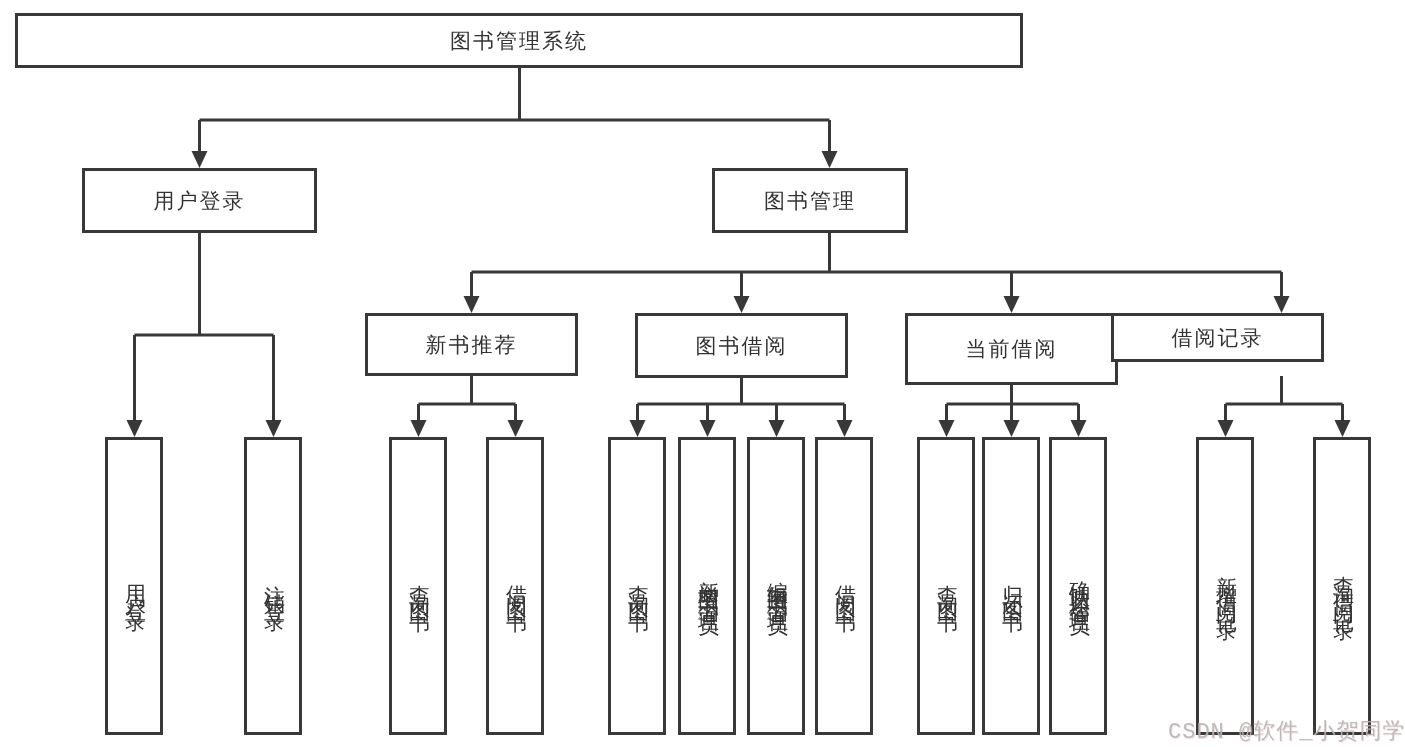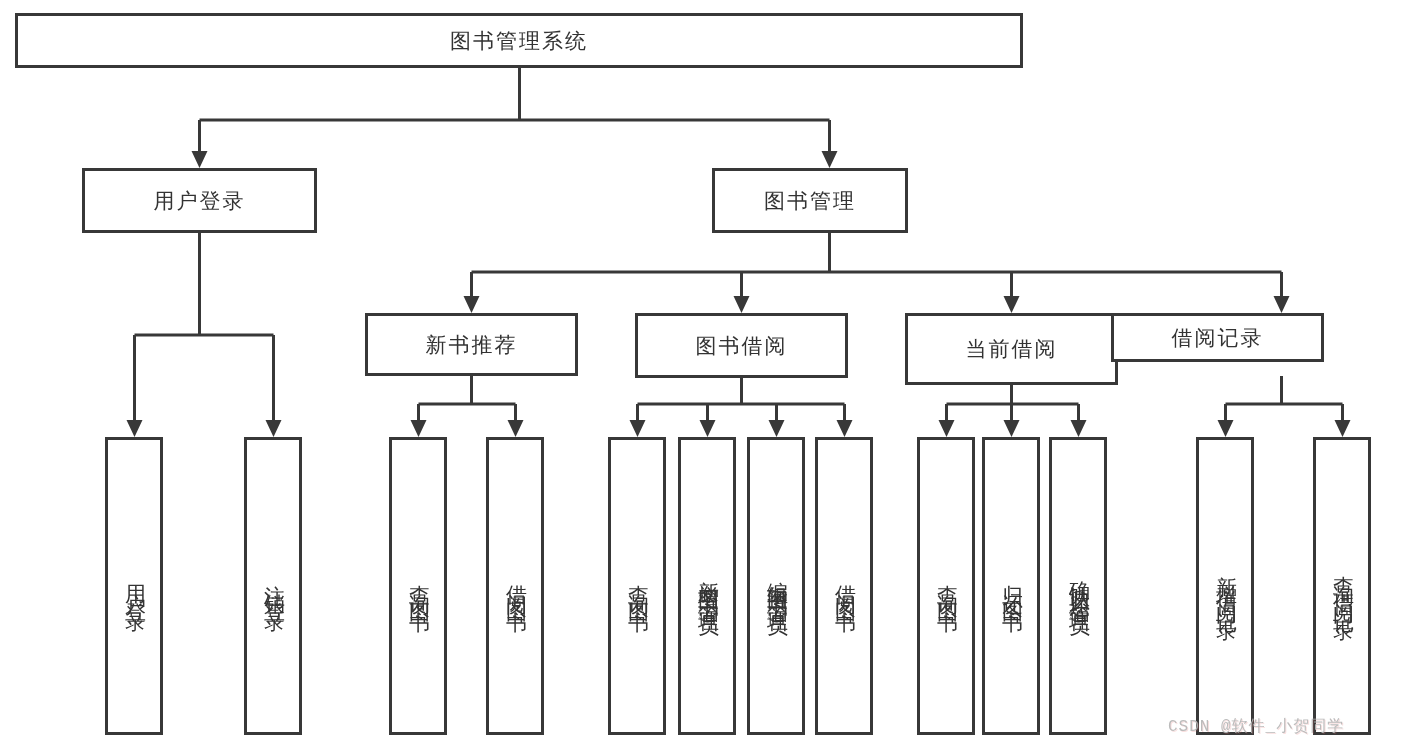--- a/index.html
+++ b/index.html
@@ -33,21 +33,21 @@
     writing-mode:vertical-rl;
     text-orientation:mixed;
     font-size:21px;
     letter-spacing:9px;
     line-height:1;
     white-space:nowrap;
   }
   .watermark{
     position:absolute;
     left:1168px;top:716px;
-    font-size:16px;
+    font-size:22px;
     letter-spacing:1px;
     color:#b6b6b6;
     opacity:0.92;
     z-index:10;
     white-space:nowrap;
     text-shadow:1px 1px 0 rgba(230,120,120,0.25);
   }
 </style>
 </head>
 <body>

